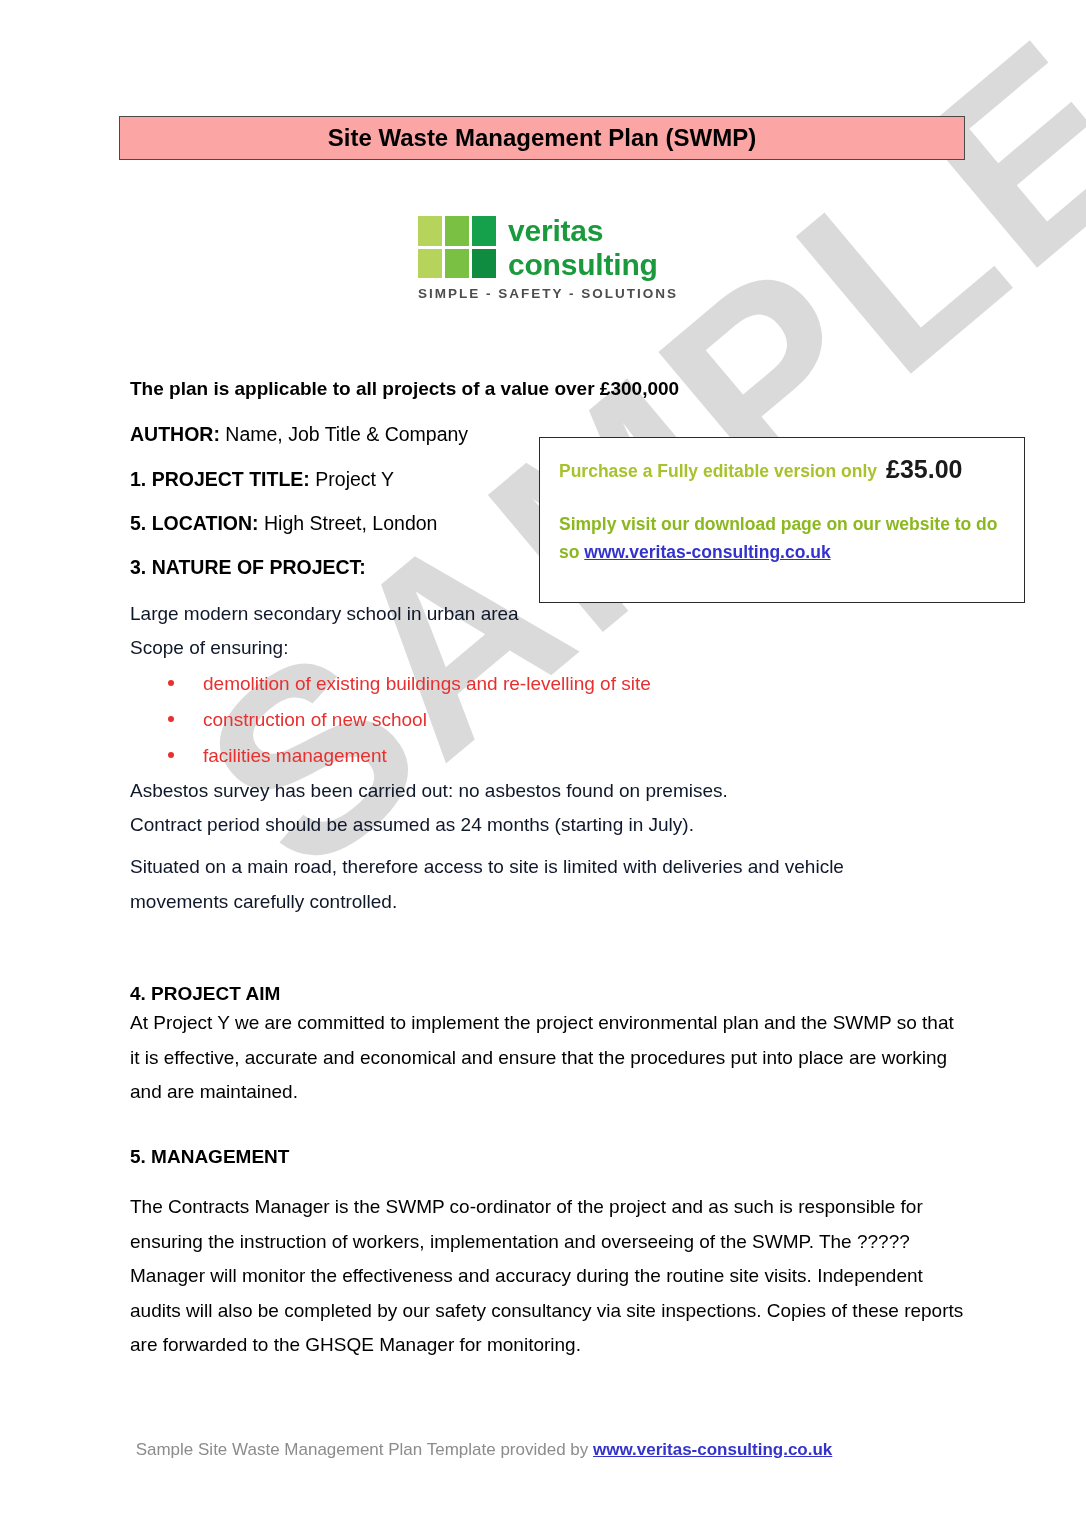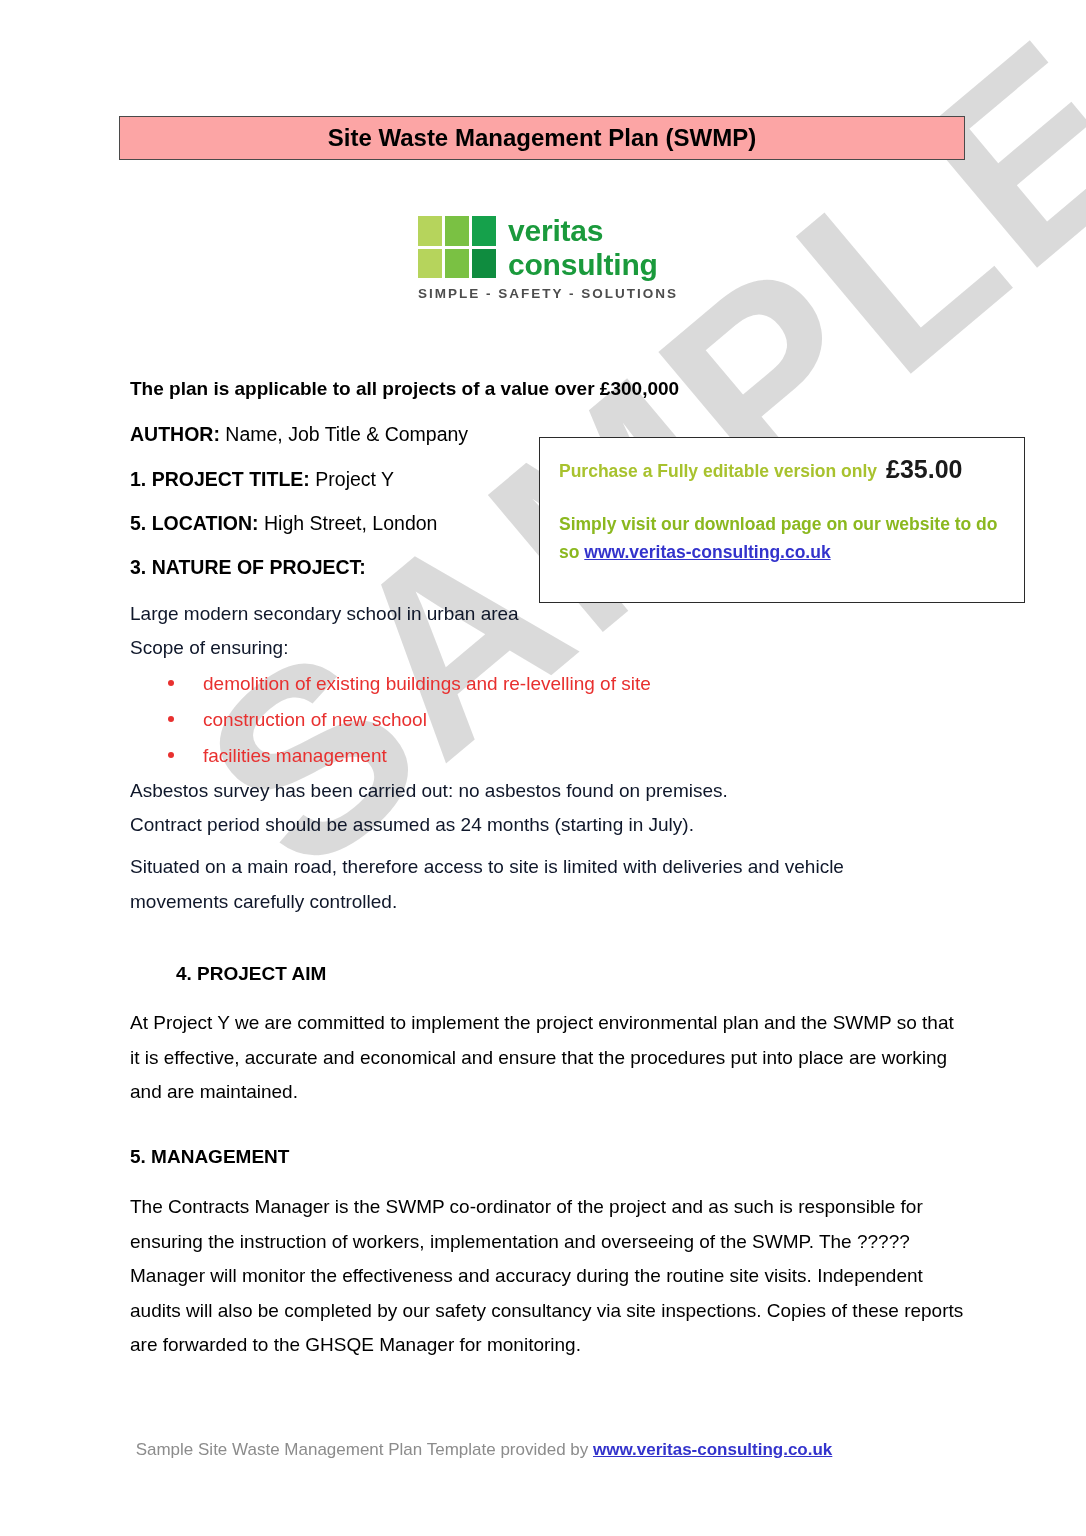--- a/index.html
+++ b/index.html
@@ -175,21 +175,21 @@
   .rp4 { top: 815px; }
   .rp5 { top: 849px; width: 790px; line-height: 1.85; }
 
   .heading {
     position: absolute;
     left: 130px;
     font-size: 19px;
     font-weight: bold;
     color: #000000;
   }
-  .h-aim  { top: 963px; margin-left: 46px; }
+  .h-aim  { top: 983px; }
   .h-mgmt { top: 1146px; }
 
   .para {
     position: absolute;
     left: 130px;
     font-size: 19px;
     color: #000000;
     line-height: 1.82;
     width: 825px;
   }

